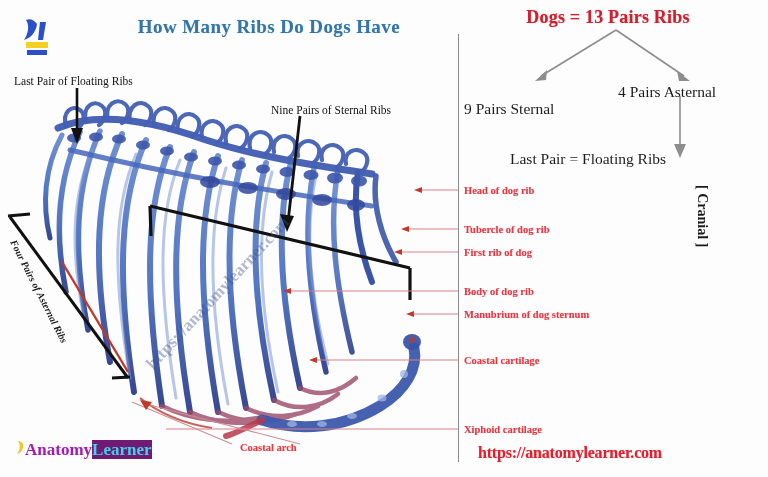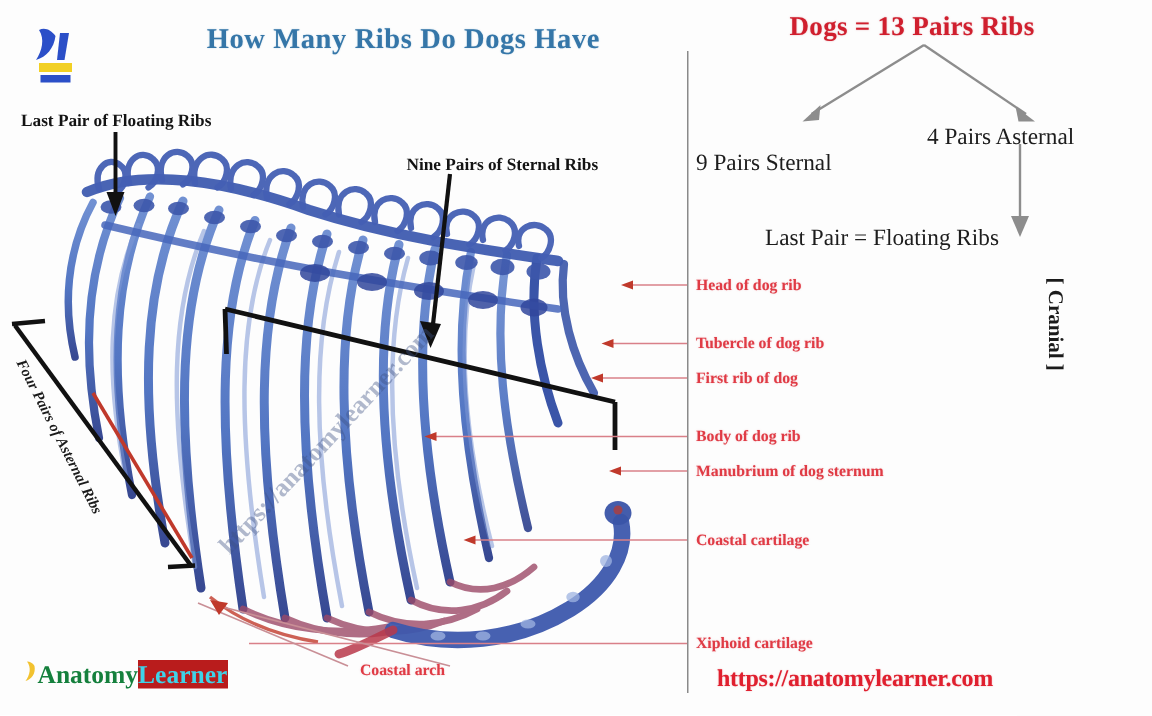--- a/index.html
+++ b/index.html
@@ -35,21 +35,21 @@
     font-size: 18px;
     font-weight: bold;
     color: #d01f2e;
     letter-spacing: .2px;
     text-shadow: 0 0 1px rgba(200,60,70,.5);
   }
 
   
   .blk-label {
     font-size: 11.5px;
-    font-weight: bold;
+    font-weight: normal;
     color: #131313;
     white-space: nowrap;
     text-align: center;
   }
   #lbl-floating { left: 14px; top: 75px; }
   #lbl-sternal  { left: 271px; top: 104px; }
 
   
   .tree-node {
     font-size: 15.5px;
@@ -118,22 +118,22 @@
   #logo-top {
     left: 16px; top: 14px;
     width: 42px; height: 46px;
   }
   #logo-bottom {
     left: 14px; top: 440px;
     font-size: 17px;
     font-weight: bold;
     white-space: nowrap;
   }
-  #logo-bottom .a { color: #15803d; }
-  #logo-bottom .b { color: #3fd2e8; background: #b91c1c; }
+  #logo-bottom .a { color: #a21caf; }
+  #logo-bottom .b { color: #3fd2e8; background: #701a75; }
   #logo-mark {
     display: inline-block;
     width: 10px; height: 18px;
     vertical-align: -3px;
     margin-right: 1px;
   }
 
   
   #divider {
     left: 458px; top: 34px;

